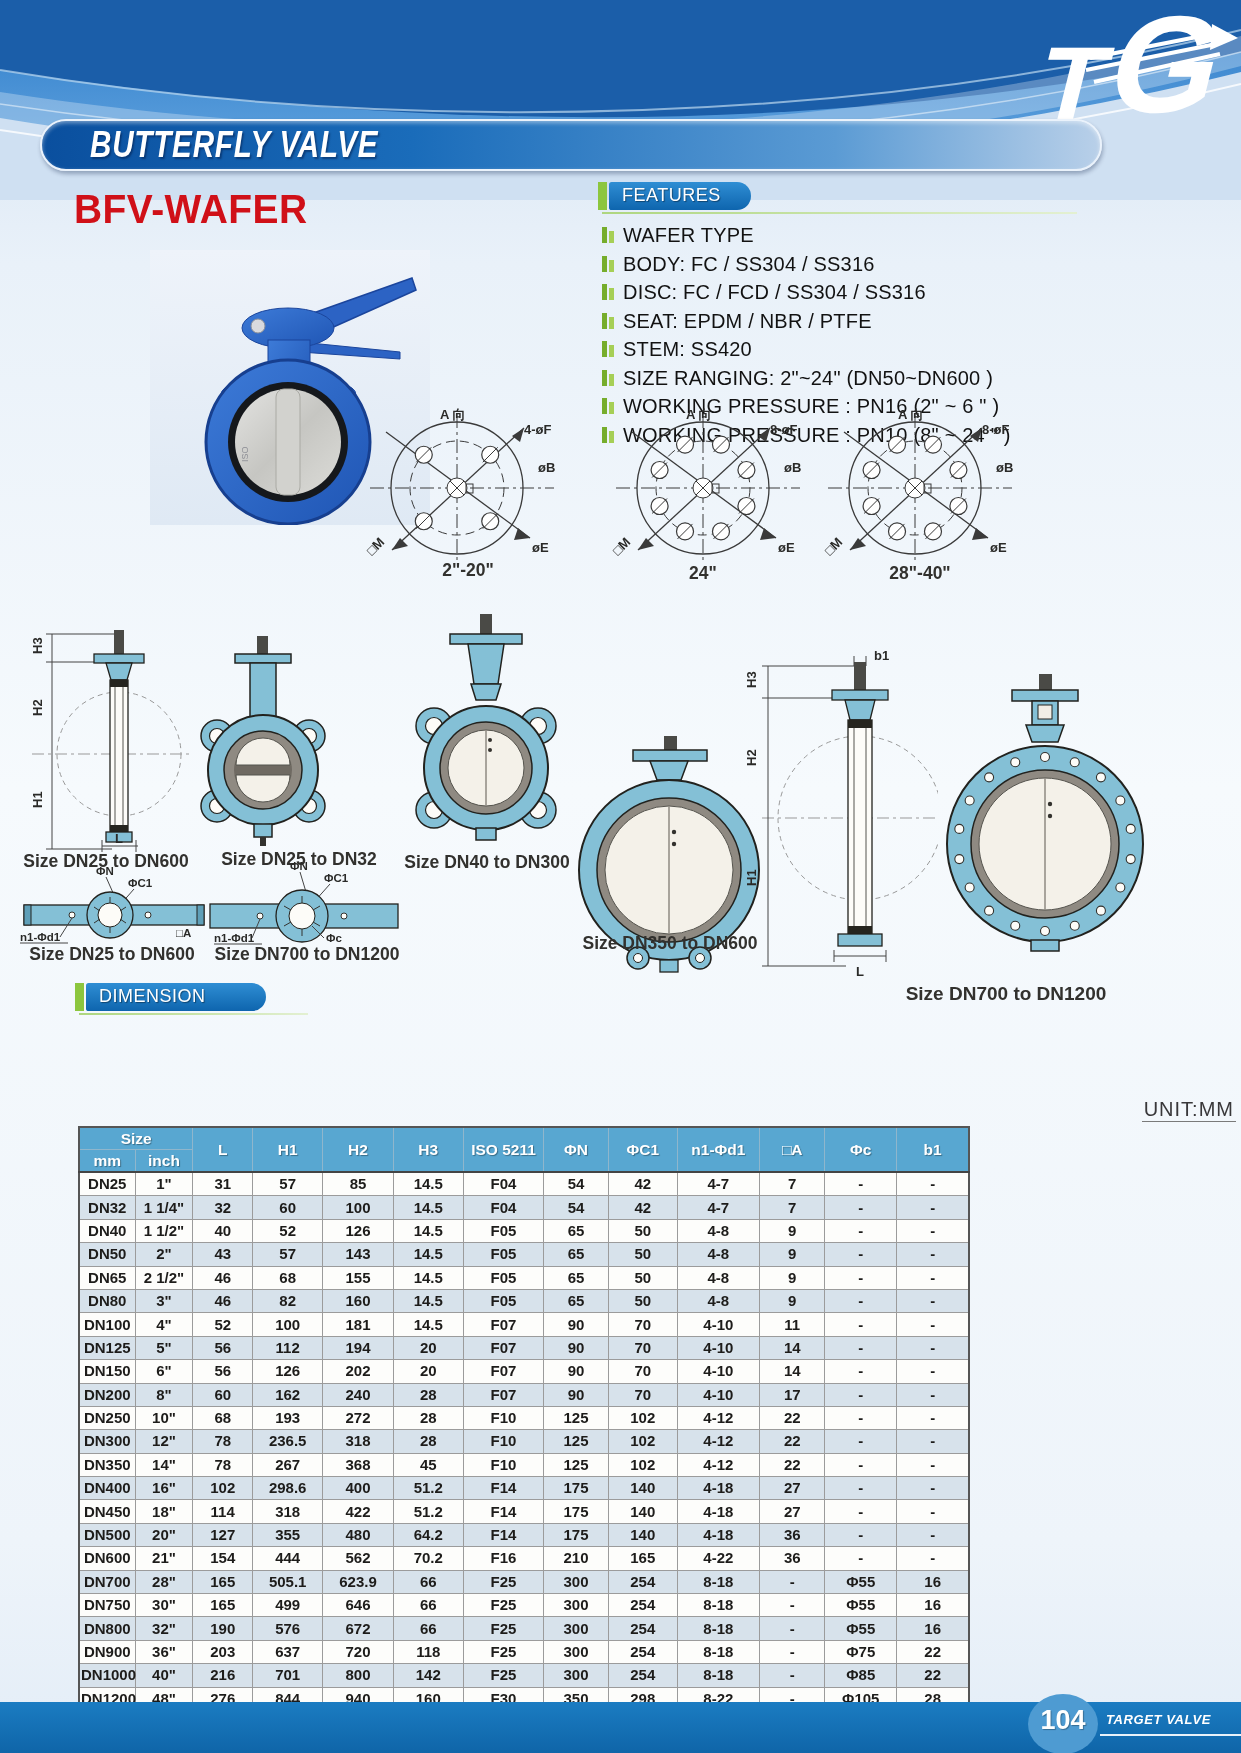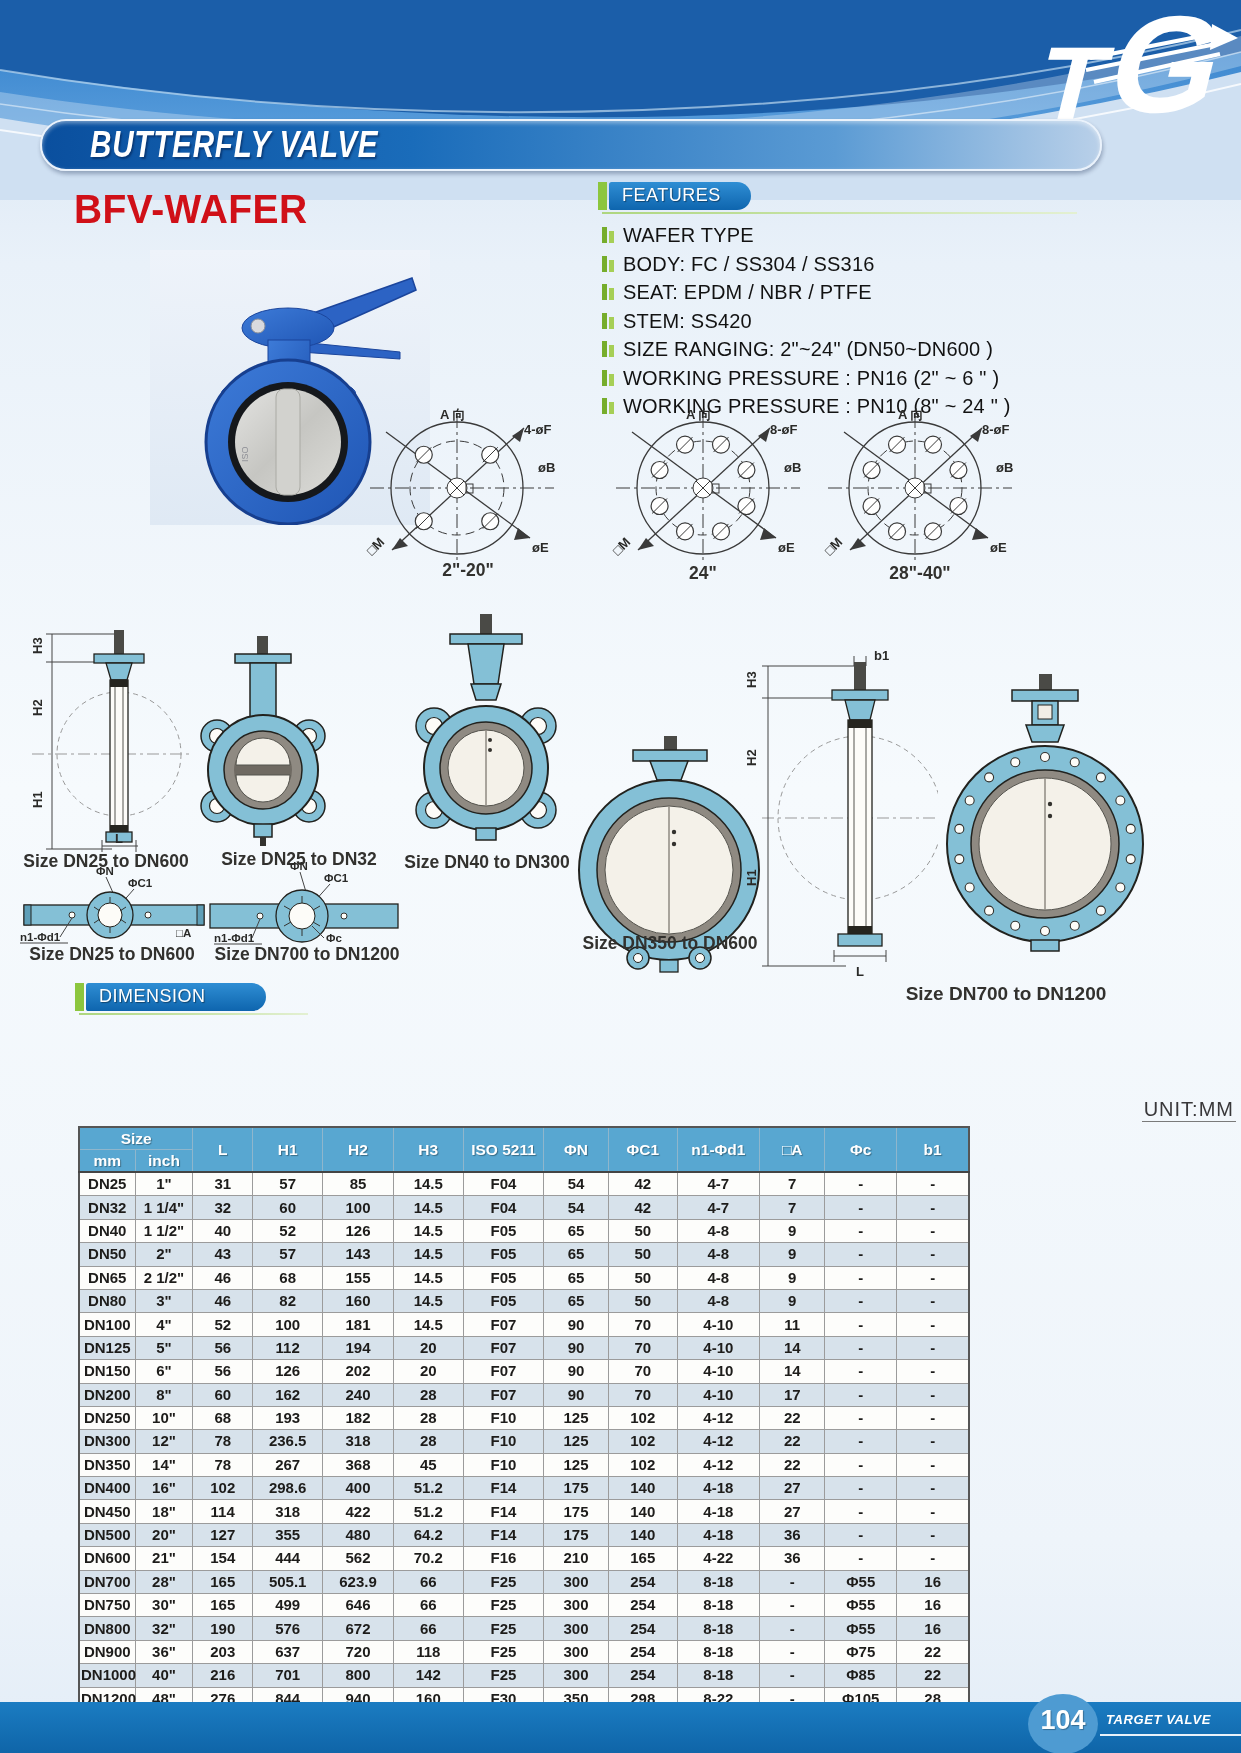--- a/index.html
+++ b/index.html
@@ -117,20 +117,27 @@
             <i></i>
             <i></i>
           </span>
           <span>BODY: FC / SS304 / SS316</span>
         </li>
         <li>
           <span class="blt">
             <i></i>
             <i></i>
           </span>
+          <span>DISC: FC / FCD / SS304 / SS316</span>
+        </li>
+        <li>
+          <span class="blt">
+            <i></i>
+            <i></i>
+          </span>
           <span>SEAT: EPDM / NBR / PTFE</span>
         </li>
         <li>
           <span class="blt">
             <i></i>
             <i></i>
           </span>
           <span>STEM: SS420</span>
         </li>
         <li>
@@ -719,21 +726,21 @@
           <td>4-10</td>
           <td>17</td>
           <td>-</td>
           <td>-</td>
         </tr>
         <tr>
           <td>DN250</td>
           <td>10"</td>
           <td>68</td>
           <td>193</td>
-          <td>182</td>
+          <td>272</td>
           <td>28</td>
           <td>F10</td>
           <td>125</td>
           <td>102</td>
           <td>4-12</td>
           <td>22</td>
           <td>-</td>
           <td>-</td>
         </tr>
         <tr class="alt">

